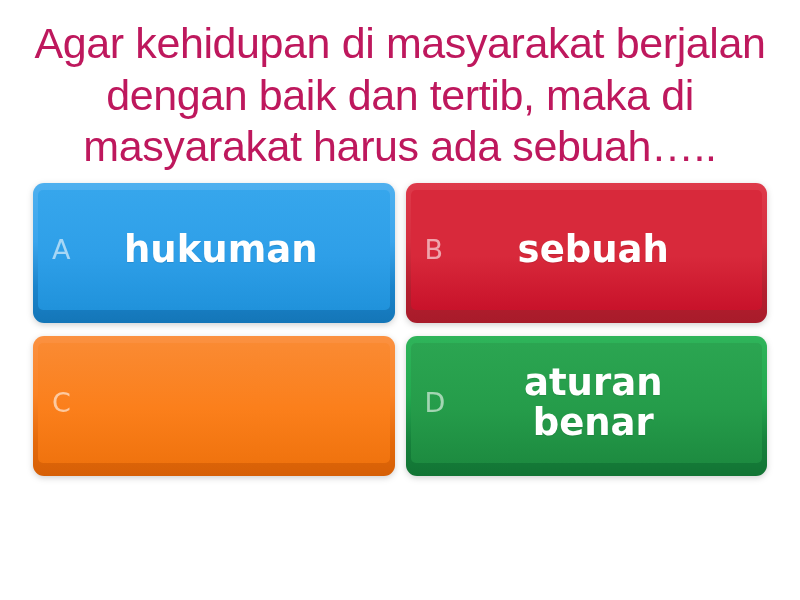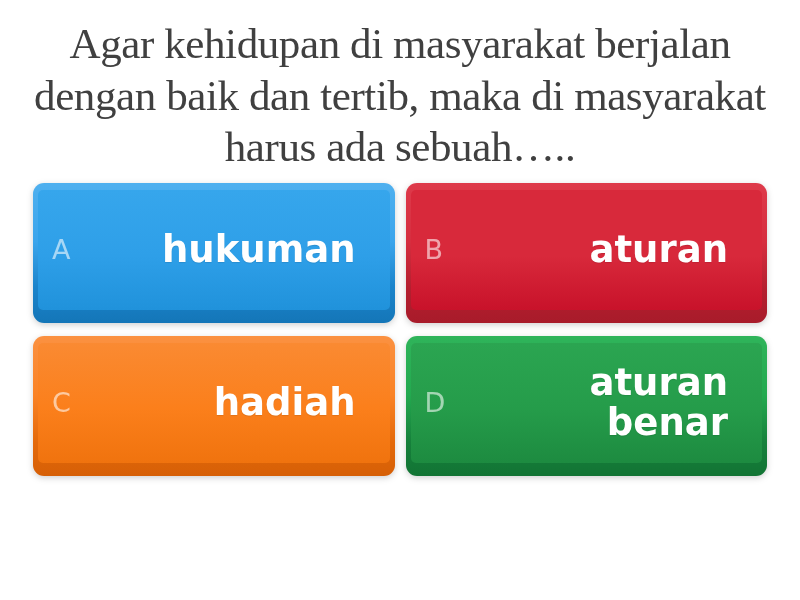--- a/index.html
+++ b/index.html
@@ -26,25 +26,25 @@
 
   
   .question-area {
     flex: 0 0 auto;
     padding: 18px 24px 4px 24px;
     display: flex;
     align-items: flex-start;
     justify-content: center;
   }
   .question-text {
-    font-family: Liberation Serif, serif;
+    font-family: Liberation Sans, sans-serif;
     font-size: 43px;
     line-height: 1.20;
     font-weight: 400;
-    color: #404040;
+    color: #be185d;
     text-align: center;
     letter-spacing: -0.4px;
     max-width: 760px;
     word-break: break-word;
   }
 
   
   .answers-grid {
     flex: 0 0 auto;
     padding: 6px 33px 32px 33px;
@@ -109,21 +109,21 @@
     text-align: left;
     user-select: none;
   }
 
   .answer-label {
     flex: 1 1 auto;
     font-family: "DejaVu Sans", sans-serif;
     font-size: 37px;
     font-weight: 700;
     color: #ffffff;
-    text-align: right;
+    text-align: center;
     line-height: 1.07;
     padding-right: 22px;
     word-break: break-word;
     text-shadow: 0 1px 1px rgba(0,0,0,0.10);
   }
 
   
   .btn-a .bezel {
     background: linear-gradient(#4fb0ef 0%, #3ba5ec 42%, #1b84cb 74%, #1476b8 100%);
   }
@@ -173,30 +173,29 @@
         <span class="answer-letter">A</span>
         <span class="answer-label">hukuman</span>
       </div>
     </div>
 
     <div class="answer-btn btn-b">
       <div class="bezel"></div>
       <div class="face"></div>
       <div class="content">
         <span class="answer-letter">B</span>
-        <span class="answer-label">aturan</span>
+        <span class="answer-label">sebuah</span>
       </div>
     </div>
 
     <div class="answer-btn btn-c">
       <div class="bezel"></div>
       <div class="face"></div>
       <div class="content">
         <span class="answer-letter">C</span>
-        <span class="answer-label">hadiah</span>
       </div>
     </div>
 
     <div class="answer-btn btn-d">
       <div class="bezel"></div>
       <div class="face"></div>
       <div class="content">
         <span class="answer-letter">D</span>
         <span class="answer-label">aturan benar</span>
       </div>

